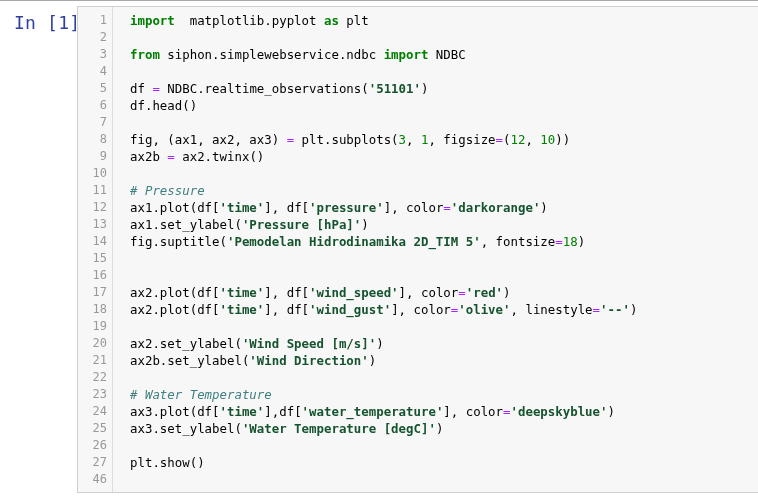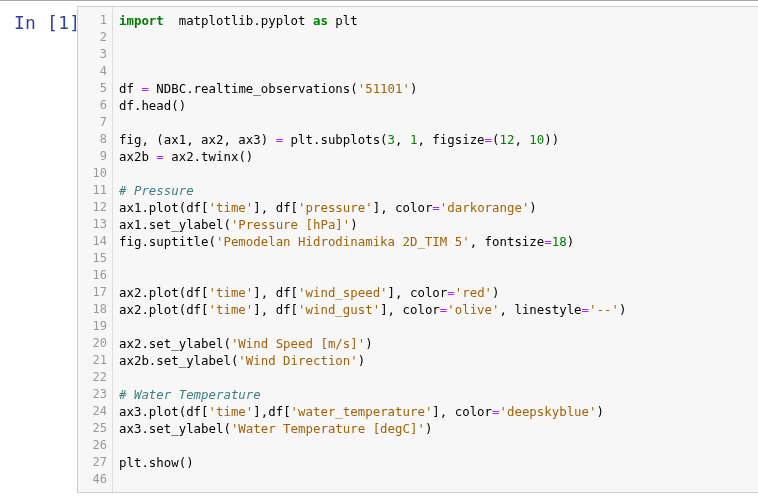--- a/index.html
+++ b/index.html
@@ -8,39 +8,39 @@
   .top-rule { position: absolute; left: 0; top: 0; width: 758px; height: 1px; background: #a8a8a8; }
   .prompt { position: absolute; left: 14px; top: 12px; font-size: 18px; color: #303F9F;
             font-family: "DejaVu Sans Mono", monospace; letter-spacing: 0.2px; }
   .cell { position: absolute; left: 77px; top: 6px; width: 700px; height: 487px;
           background: #f7f7f7; border: 1px solid #cfcfcf; box-sizing: border-box; }
   .gutter { position: absolute; left: 0; top: 0; width: 34px; height: 100%;
             border-right: 1px solid #dddddd; background: #f7f7f7; }
   .lines { position: absolute; left: 0; top: 5px; width: 100%; }
   .line { display: flex; height: 17px; line-height: 17px; font-size: 12.4px; white-space: pre; }
   .ln { width: 29px; text-align: right; color: #999999; padding-right: 5px; flex: none; font-size: 12px; }
-  .code { padding-left: 7px; color: #000; text-align: right; }
+  .code { padding-left: 18px; color: #000; text-align: right; }
   .kw { color: #008000; font-weight: bold; }
-  .str { color: #a16207; }
+  .str { color: #14532d; font-weight: bold; }
   .num { color: #008000; }
   .op { color: #AA22FF; }
   .cm { color: #408080; font-style: italic; margin-top: 16px; }
 </style>
 </head>
 <body>
 
 <div class="top-rule"></div>
 <div class="prompt">In [1]:</div>
 
 <div class="cell">
   <div class="gutter"></div>
   <div class="lines" id="lines">
       <div class="line"><span class="ln">1</span><span class="code"><span class="kw">import</span><span>  matplotlib.pyplot </span><span class="kw">as</span><span> plt</span></span></div>
       <div class="line"><span class="ln">2</span><span class="code"></span></div>
-      <div class="line"><span class="ln">3</span></div>
+      <div class="line"><span class="ln">3</span><span class="code"><span class="kw">from</span><span> siphon.simplewebservice.ndbc </span><span class="kw">import</span><span> NDBC</span></span></div>
       <div class="line"><span class="ln">4</span><span class="code"></span></div>
       <div class="line"><span class="ln">5</span><span class="code"><span>df </span><span class="op">=</span><span> NDBC.realtime_observations(</span><span class="str">'51101'</span><span>)</span></span></div>
       <div class="line"><span class="ln">6</span><span class="code"><span>df.head()</span></span></div>
       <div class="line"><span class="ln">7</span><span class="code"></span></div>
       <div class="line"><span class="ln">8</span><span class="code"><span>fig, (ax1, ax2, ax3) </span><span class="op">=</span><span> plt.subplots(</span><span class="num">3</span><span>, </span><span class="num">1</span><span>, figsize</span><span class="op">=</span><span>(</span><span class="num">12</span><span>, </span><span class="num">10</span><span>))</span></span></div>
       <div class="line"><span class="ln">9</span><span class="code"><span>ax2b </span><span class="op">=</span><span> ax2.twinx()</span></span></div>
       <div class="line"><span class="ln">10</span><span class="code"></span></div>
       <div class="line"><span class="ln">11</span><span class="code"><span class="cm"># Pressure</span></span></div>
       <div class="line"><span class="ln">12</span><span class="code"><span>ax1.plot(df[</span><span class="str">'time'</span><span>], df[</span><span class="str">'pressure'</span><span>], color</span><span class="op">=</span><span class="str">'darkorange'</span><span>)</span></span></div>
       <div class="line"><span class="ln">13</span><span class="code"><span>ax1.set_ylabel(</span><span class="str">'Pressure [hPa]'</span><span>)</span></span></div>

